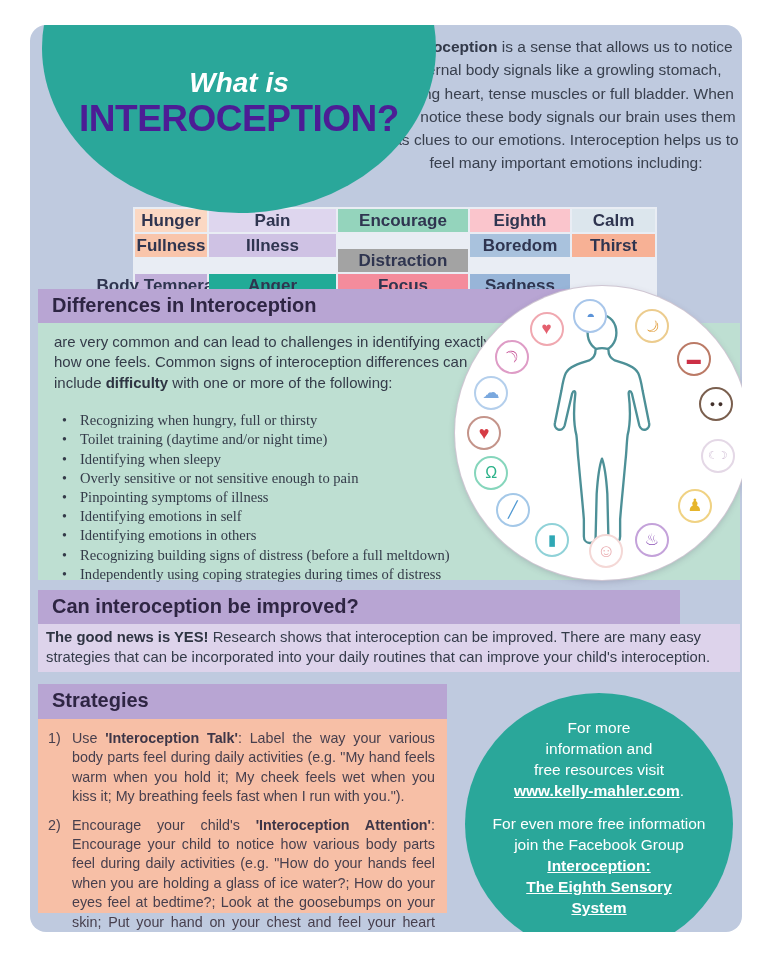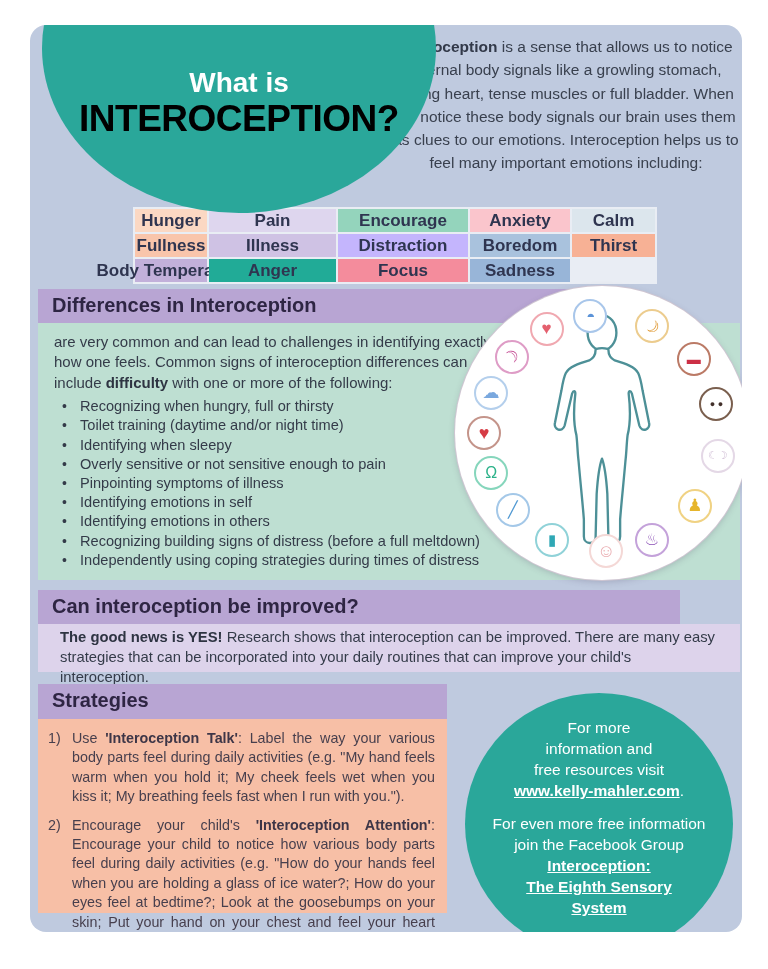--- a/index.html
+++ b/index.html
@@ -6,22 +6,22 @@
   html,body { width:768px; height:969px; background:#ffffff;
     font-family:"Liberation Sans", sans-serif; position:relative; overflow:hidden; }
 
   .panel { position:absolute; left:30px; top:25px; width:712px; height:907px;
     background:#bfcadf; border-radius:16px; overflow:hidden; }
 
   
   .title-ellipse { position:absolute; left:12px; top:-142px; width:394px; height:330px;
     background:#2aa79a; border-radius:50%; display:flex; flex-direction:column;
     align-items:center; justify-content:flex-end; padding-bottom:72px; z-index:2; }
-  .title-line1 { color:#ffffff; font-size:28px; font-weight:700; line-height:1.1; }
-  .title-line2 { color:#000000; font-size:37px; font-weight:800; letter-spacing:-0.5px; line-height:1.15; }
+  .title-line1 { color:#ffffff; font-size:28px; font-weight:700; line-height:1.1;font-style:italic; }
+  .title-line2 { color:#4c1d95; font-size:37px; font-weight:800; letter-spacing:-0.5px; line-height:1.15; }
 
   
   .intro { position:absolute; left:360px; top:10px; width:352px; text-align:center;
     font-size:15.5px; line-height:1.5; color:#39404e; z-index:1; }
   .intro b { color:#323949; }
 
   
   .emotion-table { position:absolute; left:103px; top:182px; display:grid;
     grid-template-columns:72px 127px 130px 100px 83px; gap:2px;
     background:rgba(255,255,255,0.65); padding:2px; }
@@ -32,38 +32,38 @@
   .band { position:absolute; background:#b8a5d3; color:#2e2543;
     font-size:20px; font-weight:700; padding:5px 14px 0 14px; height:34px; }
   .band-diff   { left:8px; top:264px; width:558px; }
   .band-improved { left:8px; top:565px; width:642px; }
   .band-strategies { left:8px; top:659px; width:409px; height:48px; }
 
   .diff-content { position:absolute; left:8px; top:298px; width:702px; height:257px;
     background:#bedfd2; padding:9px 16px; }
   .diff-intro { width:445px; font-size:15px; line-height:1.36; color:#343b49; }
   .diff-intro b { color:#2e3442; }
-  .diff-bullets { margin-top:4px; width:545px; list-style:none; }
+  .diff-bullets { margin-top:18px; width:545px; list-style:none;font-family:Liberation Serif, serif; }
   .diff-bullets li { position:relative; padding-left:26px; font-size:14.6px;
     line-height:19.2px; color:#343b49; }
   .diff-bullets li::before { content:"•"; position:absolute; left:8px; top:0;
     font-size:14px; color:#343b49; }
 
   
   .body-circle { position:absolute; left:425px; top:261px; width:294px; height:294px;
     background:#ffffff; border-radius:50%; z-index:3;
     box-shadow:0 0 0 1px #cfc6d2, 0 2px 6px rgba(80,70,100,0.25); }
   .organ-icon { position:absolute; width:34px; height:34px; border-radius:50%;
     background:#ffffff; border:2px solid; display:flex; align-items:center;
     justify-content:center; font-size:16px; line-height:1; }
   .figure-svg { position:absolute; left:50%; top:50%; transform:translate(-50%,-50%); }
 
   
   .improved-content { position:absolute; left:8px; top:599px; width:702px; height:48px;
-    background:#ddd3eb; padding:4px 22px; font-size:14.8px; line-height:1.35; color:#343b49; }
+    background:#ddd3eb; padding:4px 8px; font-size:14.8px; line-height:1.35; color:#343b49; }
   .improved-content b { color:#2e3442; }
 
   
   .strategies-content { position:absolute; left:8px; top:694px; width:409px; height:194px;
     background:#f7bfa6; padding:10px 12px 0 10px; }
   .strategy { display:flex; margin-bottom:9px; }
   .strategy .num { width:24px; flex:none; font-size:14.3px; color:#473f4d; line-height:19.4px; }
   .strategy .txt { flex:1; font-size:14.3px; line-height:19.4px; color:#473f4d;
     text-align:justify; }
   .strategy .txt b { color:#3e3647; }
@@ -85,25 +85,25 @@
     <div class="title-line1">What is</div>
     <div class="title-line2">INTEROCEPTION?</div>
   </div>
 
   <p class="intro"><b>Interoception</b><span> is a sense that allows us to notice internal body signals like a growling stomach, racing heart, tense muscles or full bladder. When we notice these body signals our brain uses them as clues to our emotions. Interoception helps us to feel many important emotions including:</span></p>
 
   <div class="emotion-table">
       <div class="emotion-cell" style="background: rgb(251, 216, 195);">Hunger</div>
       <div class="emotion-cell" style="background: rgb(222, 214, 238);">Pain</div>
       <div class="emotion-cell" style="background: rgb(148, 212, 188);">Encourage</div>
-      <div class="emotion-cell" style="background: rgb(250, 197, 204);">Anxiety</div>
+      <div class="emotion-cell" style="background: rgb(250, 197, 204);">Eighth</div>
       <div class="emotion-cell" style="background: rgb(220, 230, 237);">Calm</div>
       <div class="emotion-cell" style="background: rgb(249, 197, 171);">Fullness</div>
       <div class="emotion-cell" style="background: rgb(207, 194, 228);">Illness</div>
-      <div class="emotion-cell" style="background: #c4b5fd;">Distraction</div>
+      <div class="emotion-cell" style="background: #a3a3a3; margin-top: 15px;">Distraction</div>
       <div class="emotion-cell" style="background: rgb(169, 194, 221);">Boredom</div>
       <div class="emotion-cell" style="background: rgb(247, 177, 149);">Thirst</div>
       <div class="emotion-cell" style="background: rgb(194, 176, 218);">Body Temperature</div>
       <div class="emotion-cell" style="background: rgb(33, 171, 151); text-align: right;">Anger</div>
       <div class="emotion-cell" style="background: rgb(244, 140, 156);">Focus</div>
       <div class="emotion-cell" style="background: rgb(152, 181, 216);">Sadness</div>
     </div>
 
   <div class="band band-diff">Differences in Interoception</div>
   <div class="diff-content">

